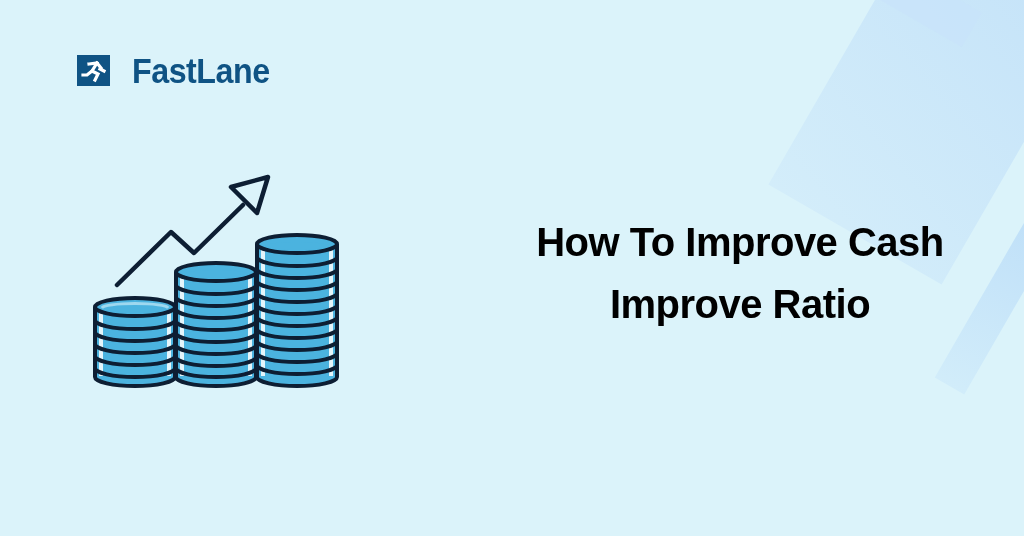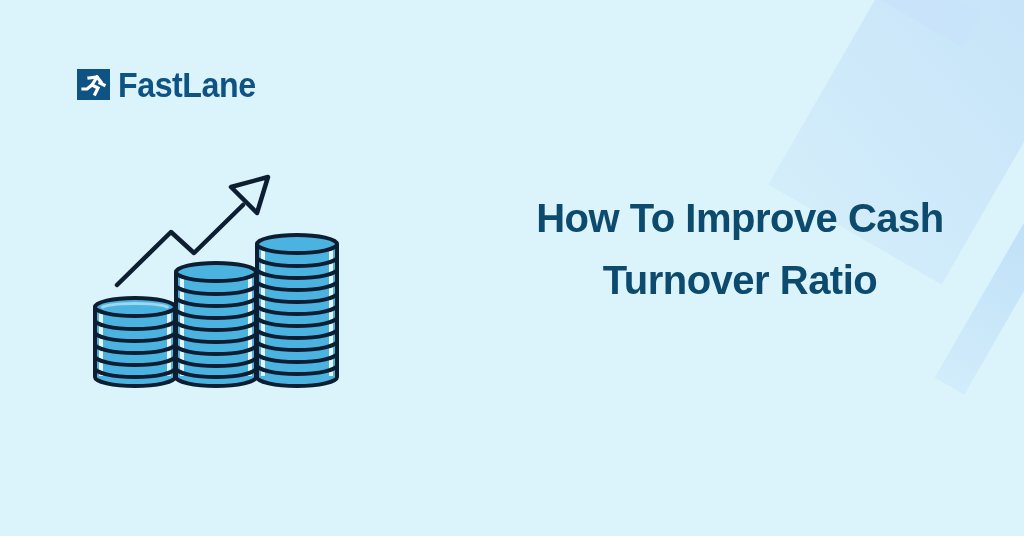--- a/index.html
+++ b/index.html
@@ -44,24 +44,24 @@
       left: 985px;
       top: 190px;
       width: 34px;
       height: 210px;
       background: linear-gradient(180deg, rgba(186,220,248,0.9), rgba(200,230,250,0.5));
       transform: rotate(30deg);
     }
     .logo {
       position: absolute;
       left: 77px;
-      top: 69px;
+      top: 55px;
       display: flex;
       align-items: flex-start;
-      gap: 8px;
+      gap: 22px;
     }
     .logo-mark {
       width: 33px;
       height: 31px;
       background: #0f5384;
       display: flex;
       align-items: center;
       justify-content: center;
     }
     .logo-text {
@@ -77,24 +77,24 @@
     .illustration {
       position: absolute;
       left: 80px;
       top: 165px;
       width: 280px;
       height: 230px;
     }
     .headline {
       position: absolute;
       left: 480px;
-      top: 187px;
+      top: 211px;
       width: 520px;
       text-align: center;
-      color: #0c4a6e;
+      color: #000000;
       font-family: "Liberation Sans", sans-serif;
       font-weight: 700;
       font-size: 40px;
       line-height: 62px;
       letter-spacing: -0.5px;
     }
     .headline span {
       display: block;
     }
   </style>
@@ -197,14 +197,14 @@
         <line x1="337" y1="244" x2="337" y2="377"></line>
       </g>
       <ellipse cx="297" cy="244" rx="40" ry="9" fill="#4bb3df" stroke="#0d1e33" stroke-width="4"></ellipse>
       <ellipse cx="297" cy="246" rx="32" ry="4" fill="#4bb3df"></ellipse>
     </g>
   </svg>
 </div>
 
 <div class="headline">
   <span>How To Improve Cash</span>
-  <span>Turnover Ratio</span>
+  <span>Improve Ratio</span>
 </div>
 
 </body></html>

